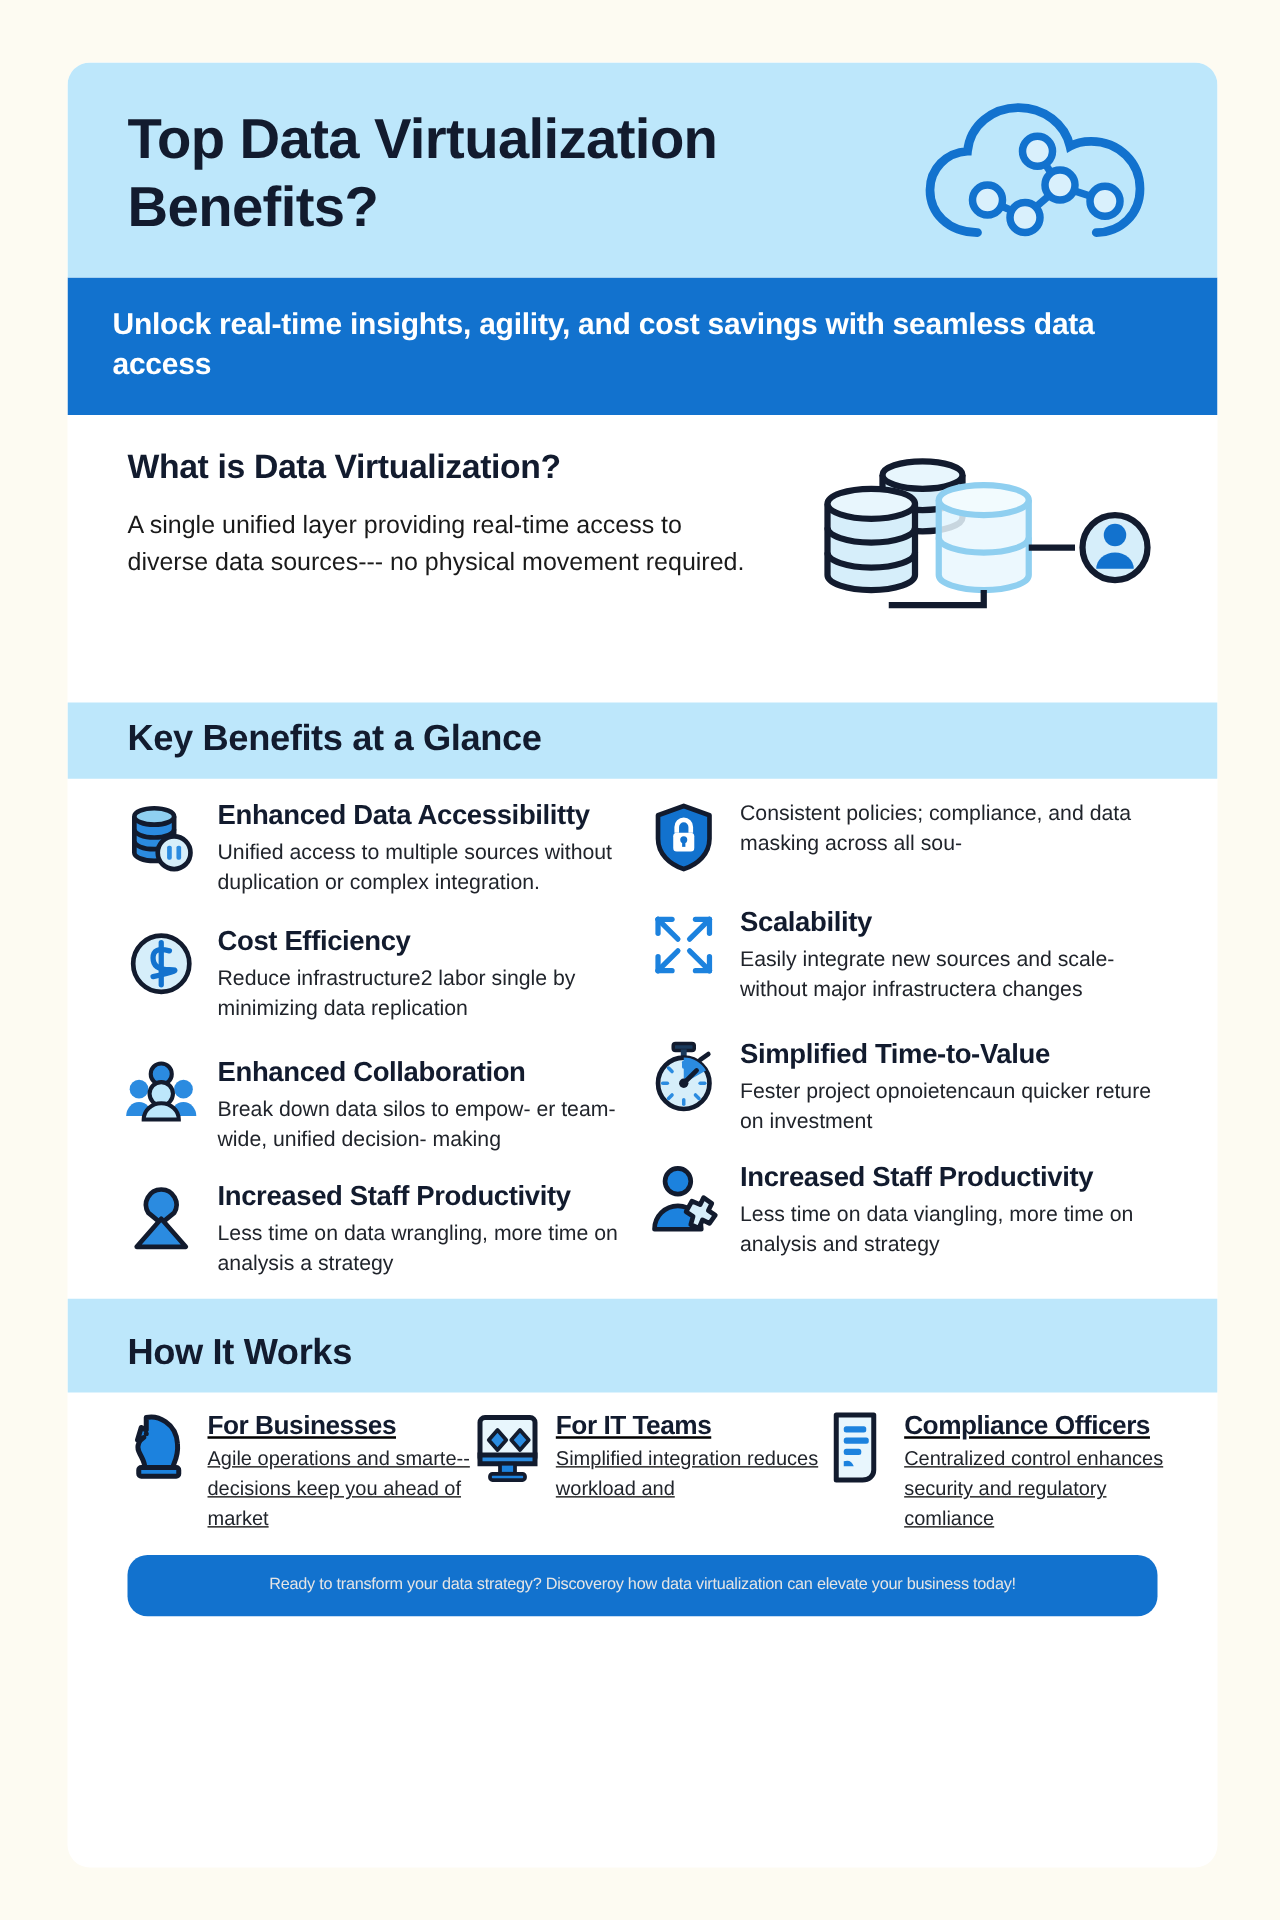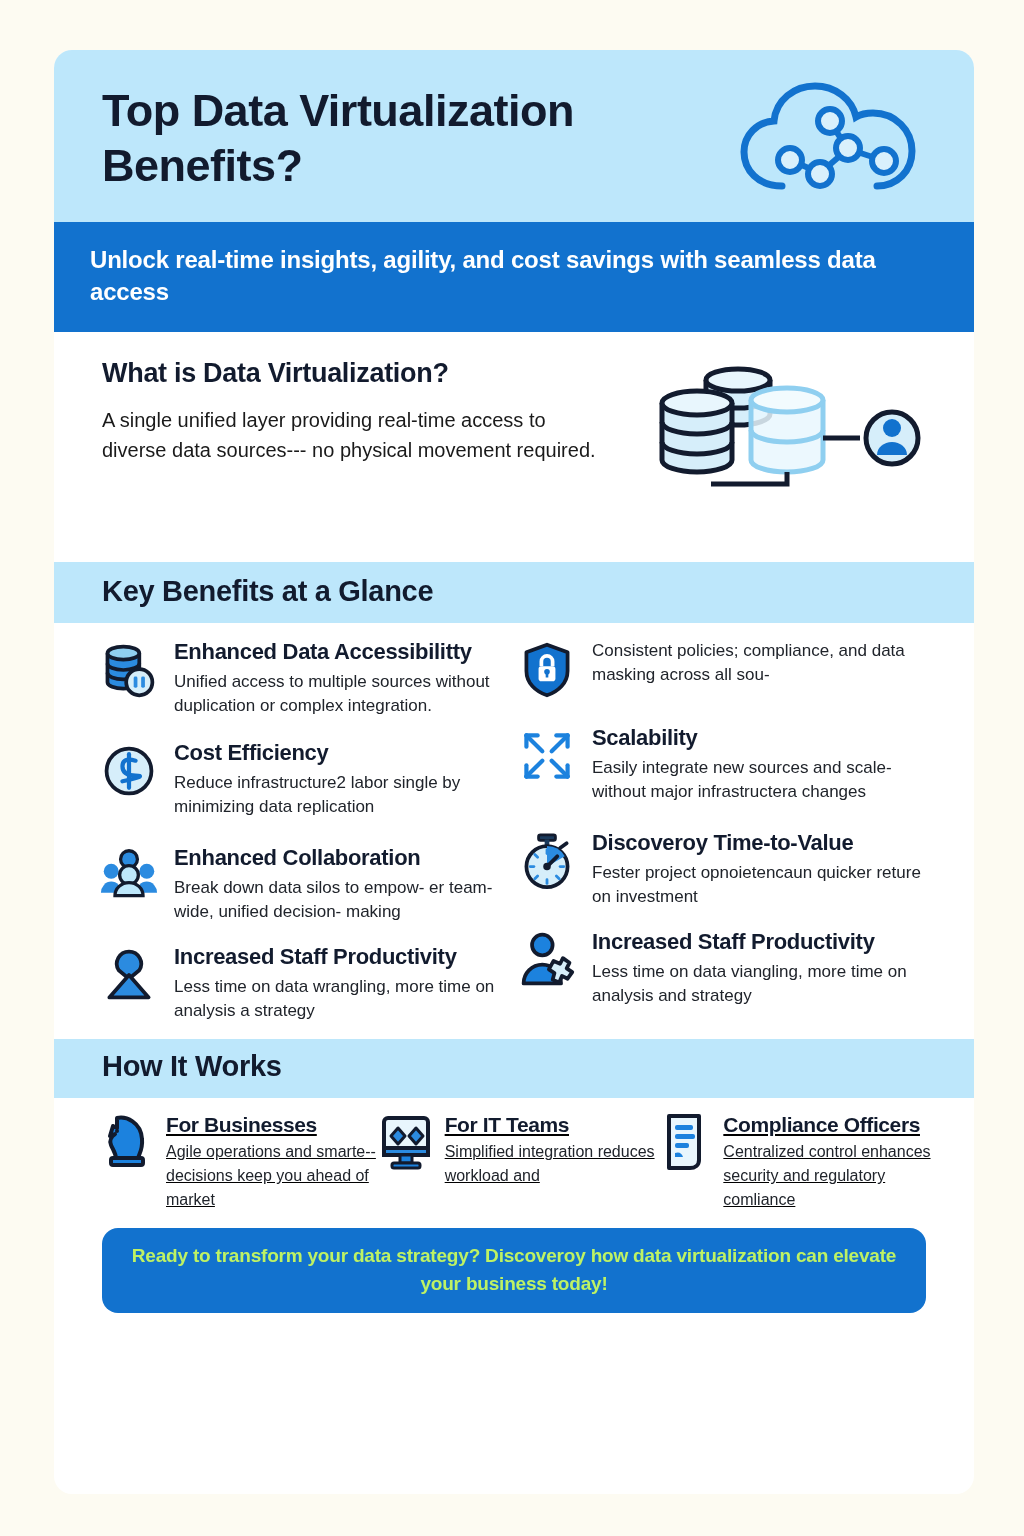--- a/index.html
+++ b/index.html
@@ -68,42 +68,42 @@
   }
   .bdesc{font-size:17px;line-height:1.42;color:#20242B;}
 
   
   .r0{margin-bottom:22px;}
   .r1{margin-bottom:26px;}
   .r2{margin-bottom:20px;}
   .r3{margin-bottom:6px;}
 
   
-  .hiw-band{background:#BDE7FB;padding:11px 48px 15px 48px;margin-top:6px;}
+  .hiw-band{background:#BDE7FB;padding:27px 48px 15px 48px;margin-top:6px;}
   .hiw-band h2{margin:0;font-size:29px;font-weight:bold;color:#121B2E;letter-spacing:-0.3px;}
 
   .hiw{
     display:grid;grid-template-columns:1fr 1fr 1fr;gap:0px;
     padding:14px 40px 0 44px;
   }
   .hcell{display:flex;gap:10px;}
   .hic{flex:0 0 58px;width:58px;height:68px;display:flex;align-items:flex-start;justify-content:center;}
   .hic svg{width:54px;height:62px;}
   .htxt{flex:1;min-width:0;text-decoration:underline;}
   .htitle{font-size:21px;font-weight:bold;color:#121B2E;line-height:1.2;letter-spacing:-0.4px;margin-bottom:3px;}
   .hdesc{font-size:16px;line-height:1.5;color:#20242B;}
 
   
   .cta-wrap{padding:16px 48px 0 48px;}
   .cta{
     background:#1272CE;border-radius:16px;
     padding:14px 26px 16px 26px;text-align:center;
   }
   .cta span{
-    color:#bef264;font-size:19px;font-weight:bold;line-height:1.45;letter-spacing:-0.2px;
+    color:#e5e5e5;font-size:13px;font-weight:normal;line-height:1.45;letter-spacing:-0.2px;
     display:block;
   }
 </style>
 </head>
 <body>
 
 <div class="page">
   <div class="card">
 
     <div class="hdr">
@@ -295,21 +295,21 @@
                 <line x1="45" y1="37" x2="49" y2="37"></line>
                 <line x1="18" y1="24" x2="21" y2="27"></line>
                 <line x1="41" y1="47" x2="44" y2="50"></line>
                 <line x1="18" y1="50" x2="21" y2="47"></line>
               </g>
               <line x1="31" y1="37" x2="42" y2="26" stroke="#121B2E" stroke-width="4" stroke-linecap="round"></line>
               <circle cx="31" cy="37" r="4" fill="#121B2E"></circle>
             </svg>
           </span>
           <div class="btxt">
-            <div class="btitle">Discoveroy Time-to-Value</div>
+            <div class="btitle">Simplified Time-to-Value</div>
             <div class="bdesc">Fester project opnoietencaun quicker reture on investment</div>
           </div>
         </div>
 
         <div class="bitem r3">
           <span class="bic">
             <svg viewBox="0 0 62 62" xmlns="http://www.w3.org/2000/svg">
               <circle cx="26" cy="15" r="11" fill="#1C82DE" stroke="#121B2E" stroke-width="4"></circle>
               <path d="M6 56 a20 20 0 0 1 40 0 z" fill="#1C82DE" stroke="#121B2E" stroke-width="4" stroke-linejoin="round"></path>
               <path d="M38 32 l7 3 l3 -6 l7 5 l-3 6 l6 4 l-5 7 l-6 -3 l-3 7 l-7 -3 l2 -7 l-6 -4 z" fill="#D6EEFA" stroke="#121B2E" stroke-width="4" stroke-linejoin="round"></path>

